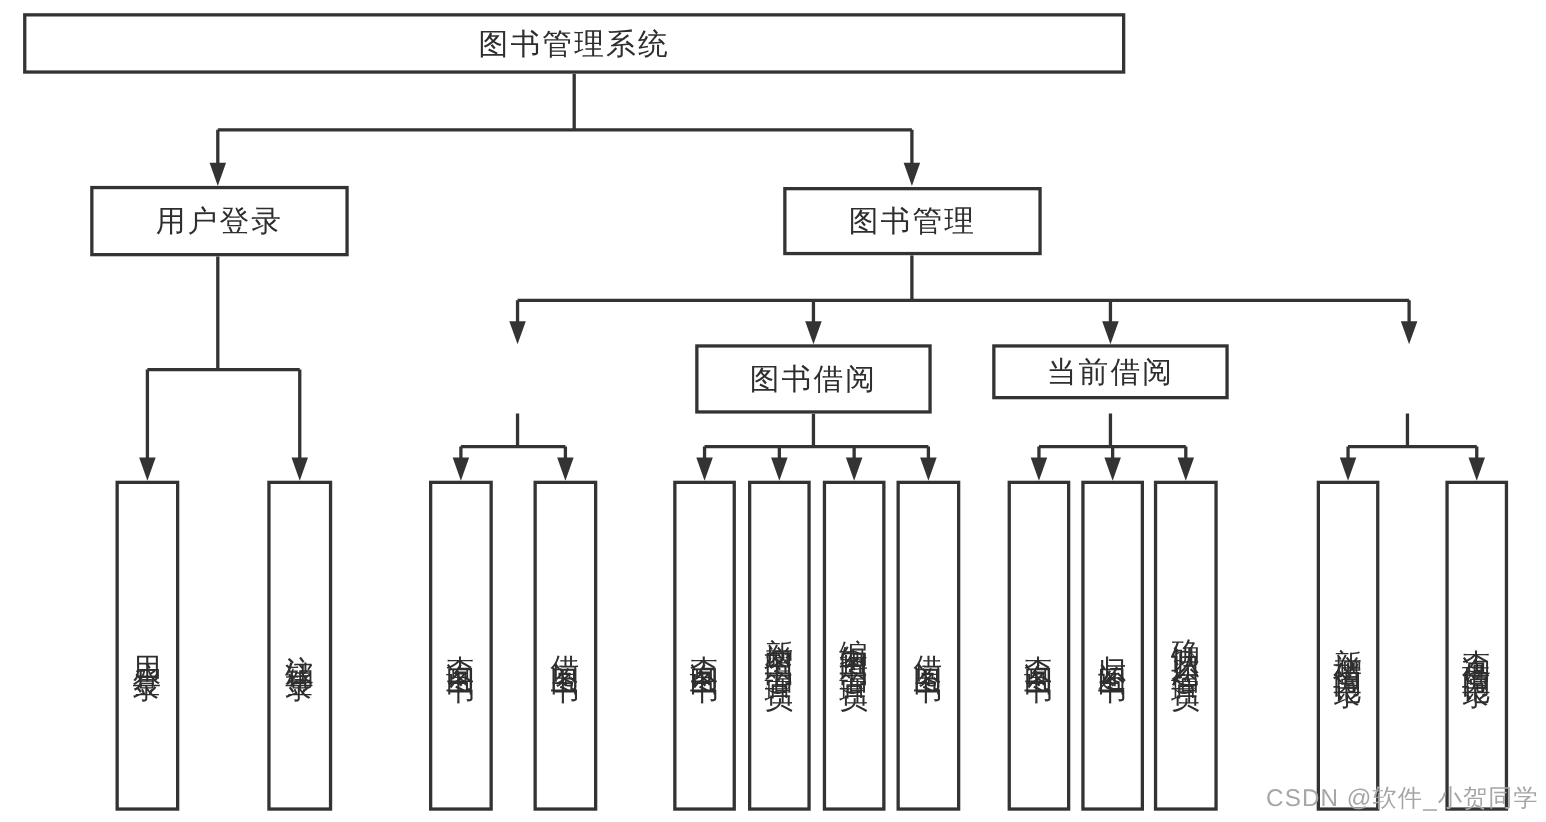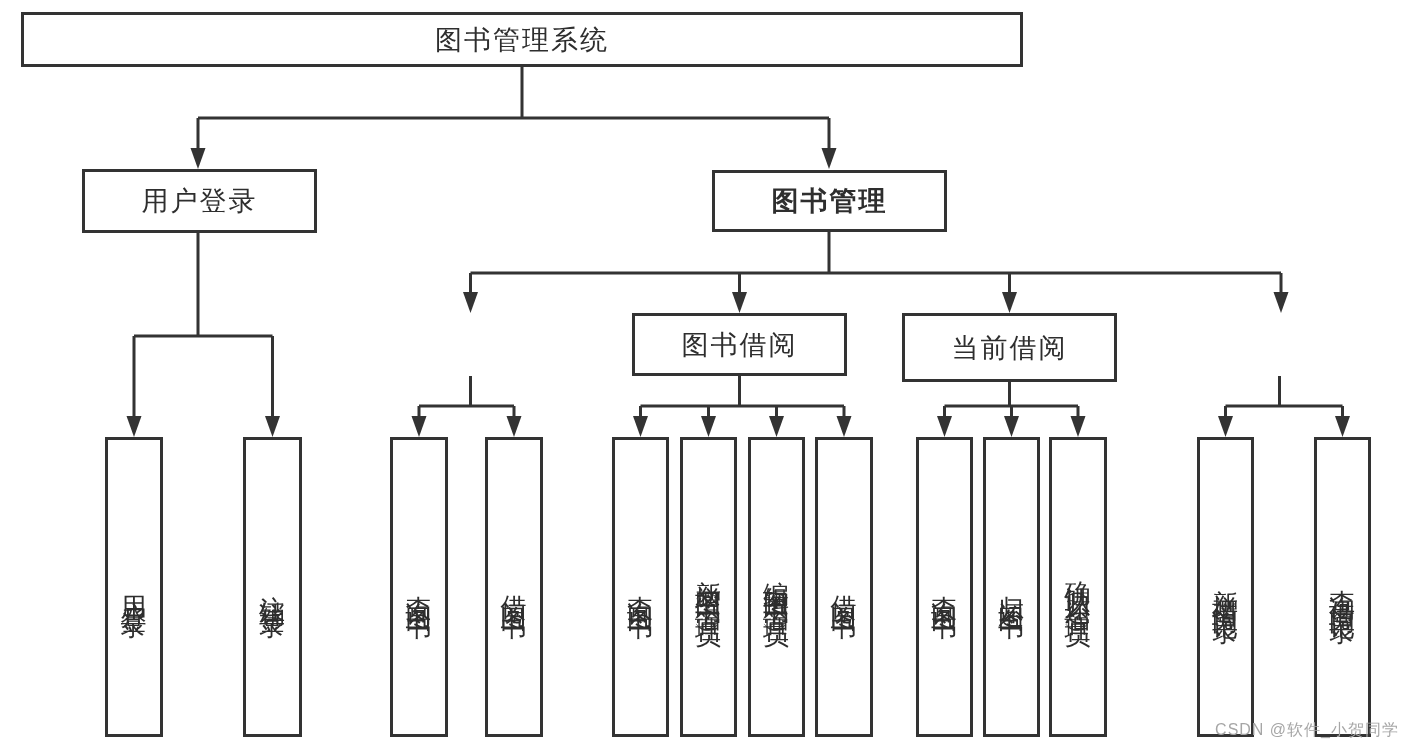--- a/index.html
+++ b/index.html
@@ -33,21 +33,21 @@
     writing-mode: vertical-rl;
     text-orientation: mixed;
     font-size: 26px;
     letter-spacing: 6px;
     line-height: 1;
   }
   .watermark {
     position: absolute;
     right: 6px;
     bottom: 6px;
-    font-size: 16px;
+    font-size: 22px;
     color: #a6a6a6;
     letter-spacing: 1px;
   }
 </style>
 </head>
 <body>
 
 <div class="canvas">
 
   <svg class="connectors" viewBox="0 0 1405 747" xmlns="http://www.w3.org/2000/svg">
@@ -90,28 +90,28 @@
     </g>
   </svg>
 
   <div class="node" style="left:21px; top:12px; width:1002px; height:55px;">
     <span>图书管理系统</span>
   </div>
 
   <div class="node" style="left:82px; top:169px; width:235px; height:64px;">
     <span>用户登录</span>
   </div>
-  <div class="node" style="left:712px; top:170px; width:235px; height:62px;font-weight:bold;">
+  <div class="node" style="left:712px; top:170px; width:235px; height:62px;">
     <span>图书管理</span>
   </div>
 
   <div class="node" style="left:632px; top:313px; width:215px; height:63px;font-family:Liberation Mono, monospace;">
     <span>图书借阅</span>
   </div>
-  <div class="node" style="left:902px; top:313px; width:215px; height:69px;text-align:center;">
+  <div class="node" style="left:902px; top:313px; width:215px; height:50px;text-align:center;">
     <span>当前借阅</span>
   </div>
 
   <div class="node leaf" style="left:105px; top:437px; width:58px; height:300px;">
     <span>用户登录</span>
   </div>
   <div class="node leaf" style="left:243px; top:437px; width:59px; height:300px;">
     <span>注销登录</span>
   </div>
 

